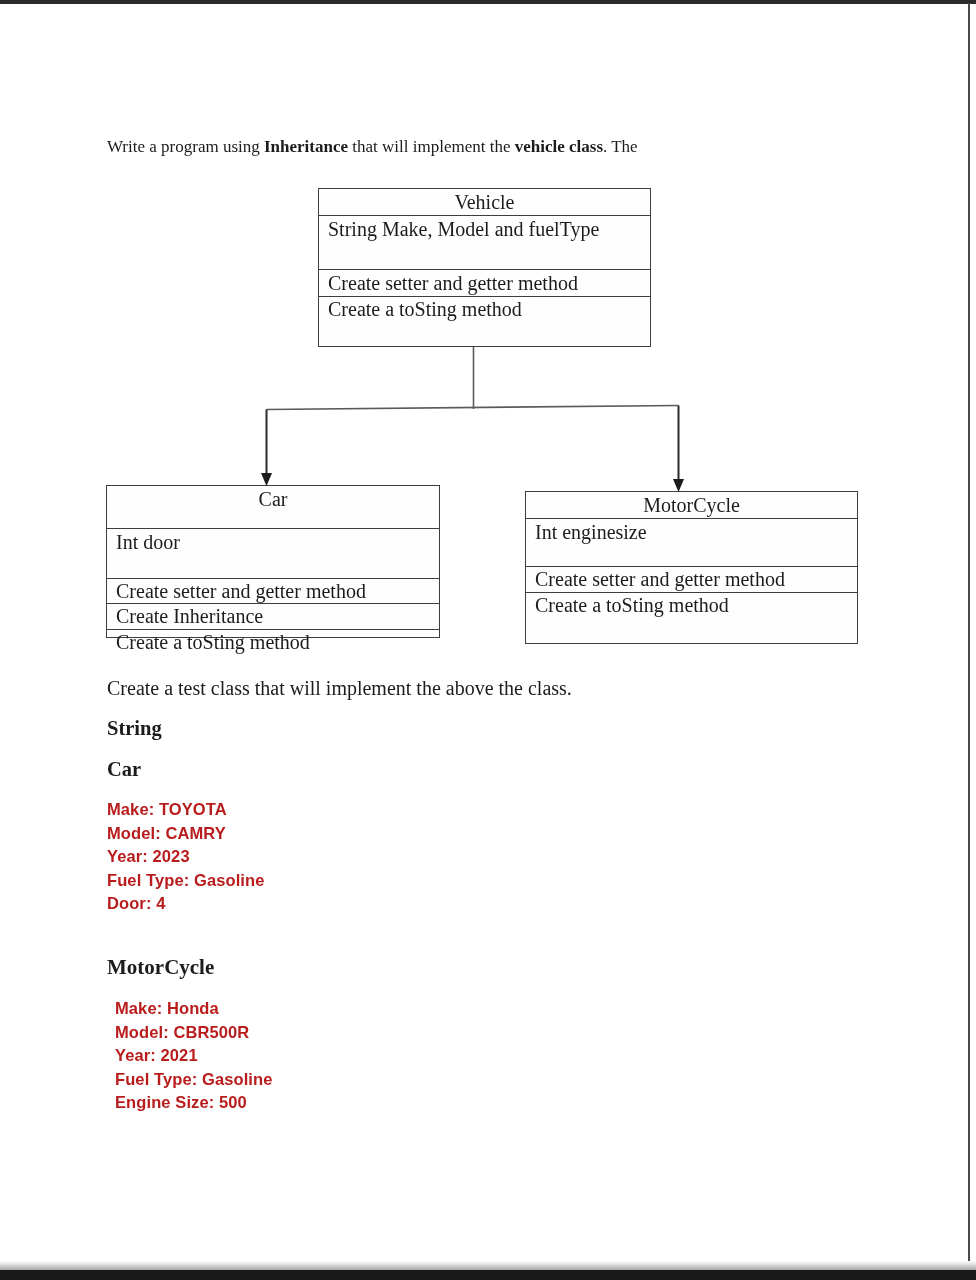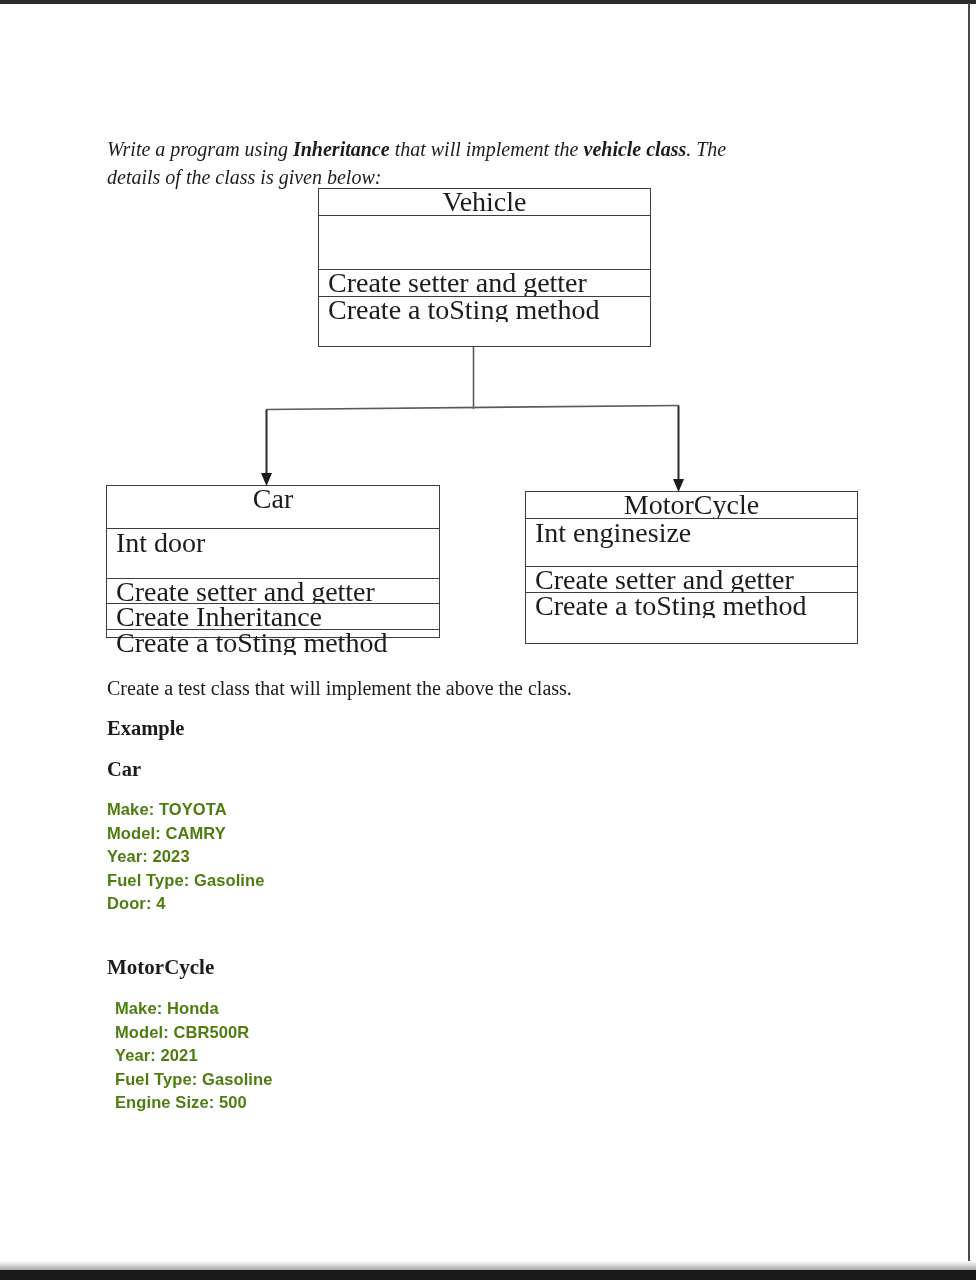--- a/index.html
+++ b/index.html
@@ -14,40 +14,40 @@
   .abs { position: absolute; }
 
   
   .scan-top-strip { left: 0; top: 0; width: 976px; height: 4px; background: #2b2b2b; }
   .scan-right-line { left: 968px; top: 3px; width: 2px; height: 1264px; background: #4a4a4a; }
   .scan-bottom-fade { left: 0; top: 1261px; width: 976px; height: 9px;
     background: linear-gradient(#ffffff, #a8a8a8); }
   .scan-bottom-bar { left: 0; top: 1270px; width: 976px; height: 10px; background: #191919; }
 
   
-  .intro { left: 107px; top: 116px; width: 720px; font-size: 20px; line-height: 27.5px; font-style: italic; }
+  .intro { left: 107px; top: 116px; width: 720px; font-size: 17px; line-height: 27.5px; }
   .intro b, .serif-bold { font-weight: bold; }
   .test-line { left: 107px; top: 676px; width: 720px; font-size: 20px; line-height: 24px; }
   .h-example { left: 107px; top: 717px; font-size: 20.5px; font-weight: bold; }
   .h-car { left: 107px; top: 758px; font-size: 20.5px; font-weight: bold; }
   .h-moto { left: 107px; top: 955px; font-size: 21px; font-weight: bold; }
   .spec-list {
     font-family: "Liberation Sans", sans-serif;
     font-weight: bold; font-size: 16.5px; line-height: 23.5px;
-    color: #4d7c0f; letter-spacing: 0.1px;
+    color: #b91c1c; letter-spacing: 0.1px;
   }
   .spec-car { left: 107px; top: 798px; }
   .spec-moto { left: 107px; top: 997px; margin-left: 8px; }
 
   
   .uml-box {
     box-sizing: border-box;
     border: 1.4px solid #3d3d3d;
     background: #fefefe;
-    font-size: 28px;
+    font-size: 20px;
   }
   .uml-row {
     box-sizing: border-box;
     border-top: 1.3px solid #3d3d3d;
     padding-left: 9px;
     overflow: hidden;
   }
   .uml-row.first { border-top: none; }
   .uml-title { text-align: center; padding-left: 0; }
   .box-vehicle { left: 318px; top: 188px; width: 333px; height: 159px; }
@@ -59,35 +59,35 @@
 </head>
 <body>
 
 <div class="abs scan-top-strip"></div>
 <div class="abs scan-right-line"></div>
 <div class="abs scan-bottom-fade"></div>
 <div class="abs scan-bottom-bar"></div>
 
 <p class="abs intro">
   <span>Write a program using </span><b>Inheritance</b><span> that will implement the </span><b>vehicle class</b><span>. The</span><br>
-  <span>details of the class is given below:</span>
 </p>
 
 <svg class="abs connector-svg" viewBox="0 0 976 1280" xmlns="http://www.w3.org/2000/svg">
   <line x1="473.5" y1="347" x2="473.5" y2="409" stroke="#5a5a5a" stroke-width="1.6"></line>
   <line x1="266.5" y1="409.5" x2="678.5" y2="405.5" stroke="#5a5a5a" stroke-width="1.6"></line>
   <line x1="266.5" y1="409.5" x2="266.5" y2="476" stroke="#2a2a2a" stroke-width="2"></line>
   <polygon points="261,473 272,473 266.5,486" fill="#1c1c1c"></polygon>
   <line x1="678.5" y1="405.5" x2="678.5" y2="482" stroke="#2a2a2a" stroke-width="2"></line>
   <polygon points="673,479 684,479 678.5,492" fill="#1c1c1c"></polygon>
 </svg>
 
 <div class="abs uml-box box-vehicle">
   <div class="uml-row first uml-title" style="height:26px; line-height:26px;">Vehicle</div>
   <div class="uml-row" style="height:54px; line-height:26.5px;">
+    <div>String Make, Model and fuelType</div>
   </div>
   <div class="uml-row" style="height:27px; line-height:26px;">Create setter and getter method</div>
   <div class="uml-row" style="height:26px; line-height:25px;">Create a toSting method</div>
 </div>
 
 <div class="abs uml-box box-car">
   <div class="uml-row first uml-title" style="height:26px; line-height:26px;">Car</div>
   <div class="uml-row" style="height:50px; line-height:27px;margin-top:16px;">
     <div>Int door</div>
   </div>
@@ -100,21 +100,21 @@
   <div class="uml-row first uml-title" style="height:26px; line-height:26px;">MotorCycle</div>
   <div class="uml-row" style="height:48px; line-height:27px;">
     <div>Int enginesize</div>
   </div>
   <div class="uml-row" style="height:26px; line-height:25px;">Create setter and getter method</div>
   <div class="uml-row" style="height:26px; line-height:25px;">Create a toSting method</div>
 </div>
 
 <div class="abs test-line">Create a test class that will implement the above the class.</div>
 
-<div class="abs h-example">Example</div>
+<div class="abs h-example">String</div>
 
 <div class="abs h-car">Car</div>
 
 <div class="abs spec-list spec-car">
   <div>Make: TOYOTA</div>
   <div>Model: CAMRY</div>
   <div>Year: 2023</div>
   <div>Fuel Type: Gasoline</div>
   <div>Door: 4</div>
 </div>

